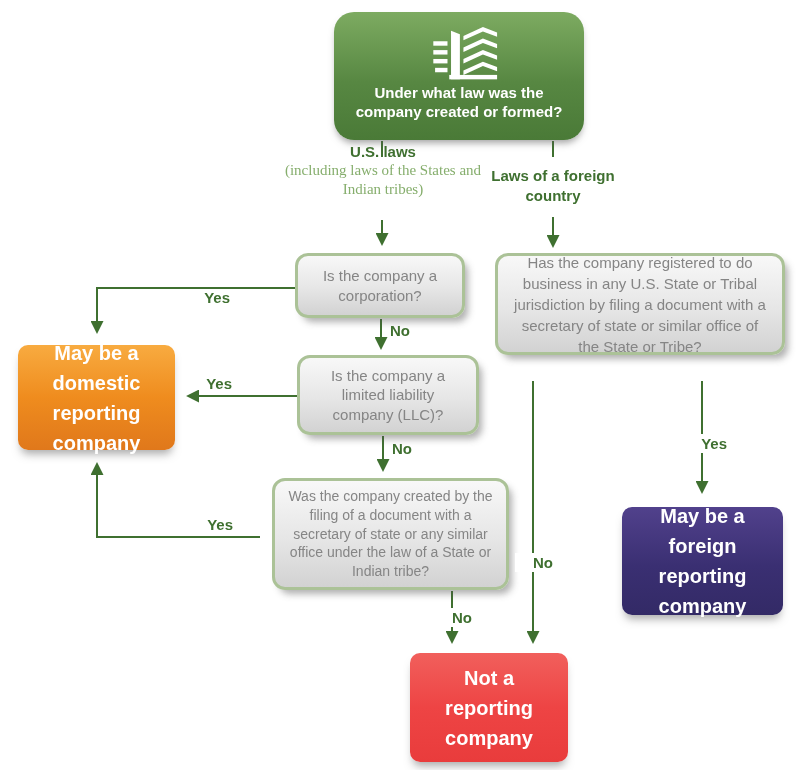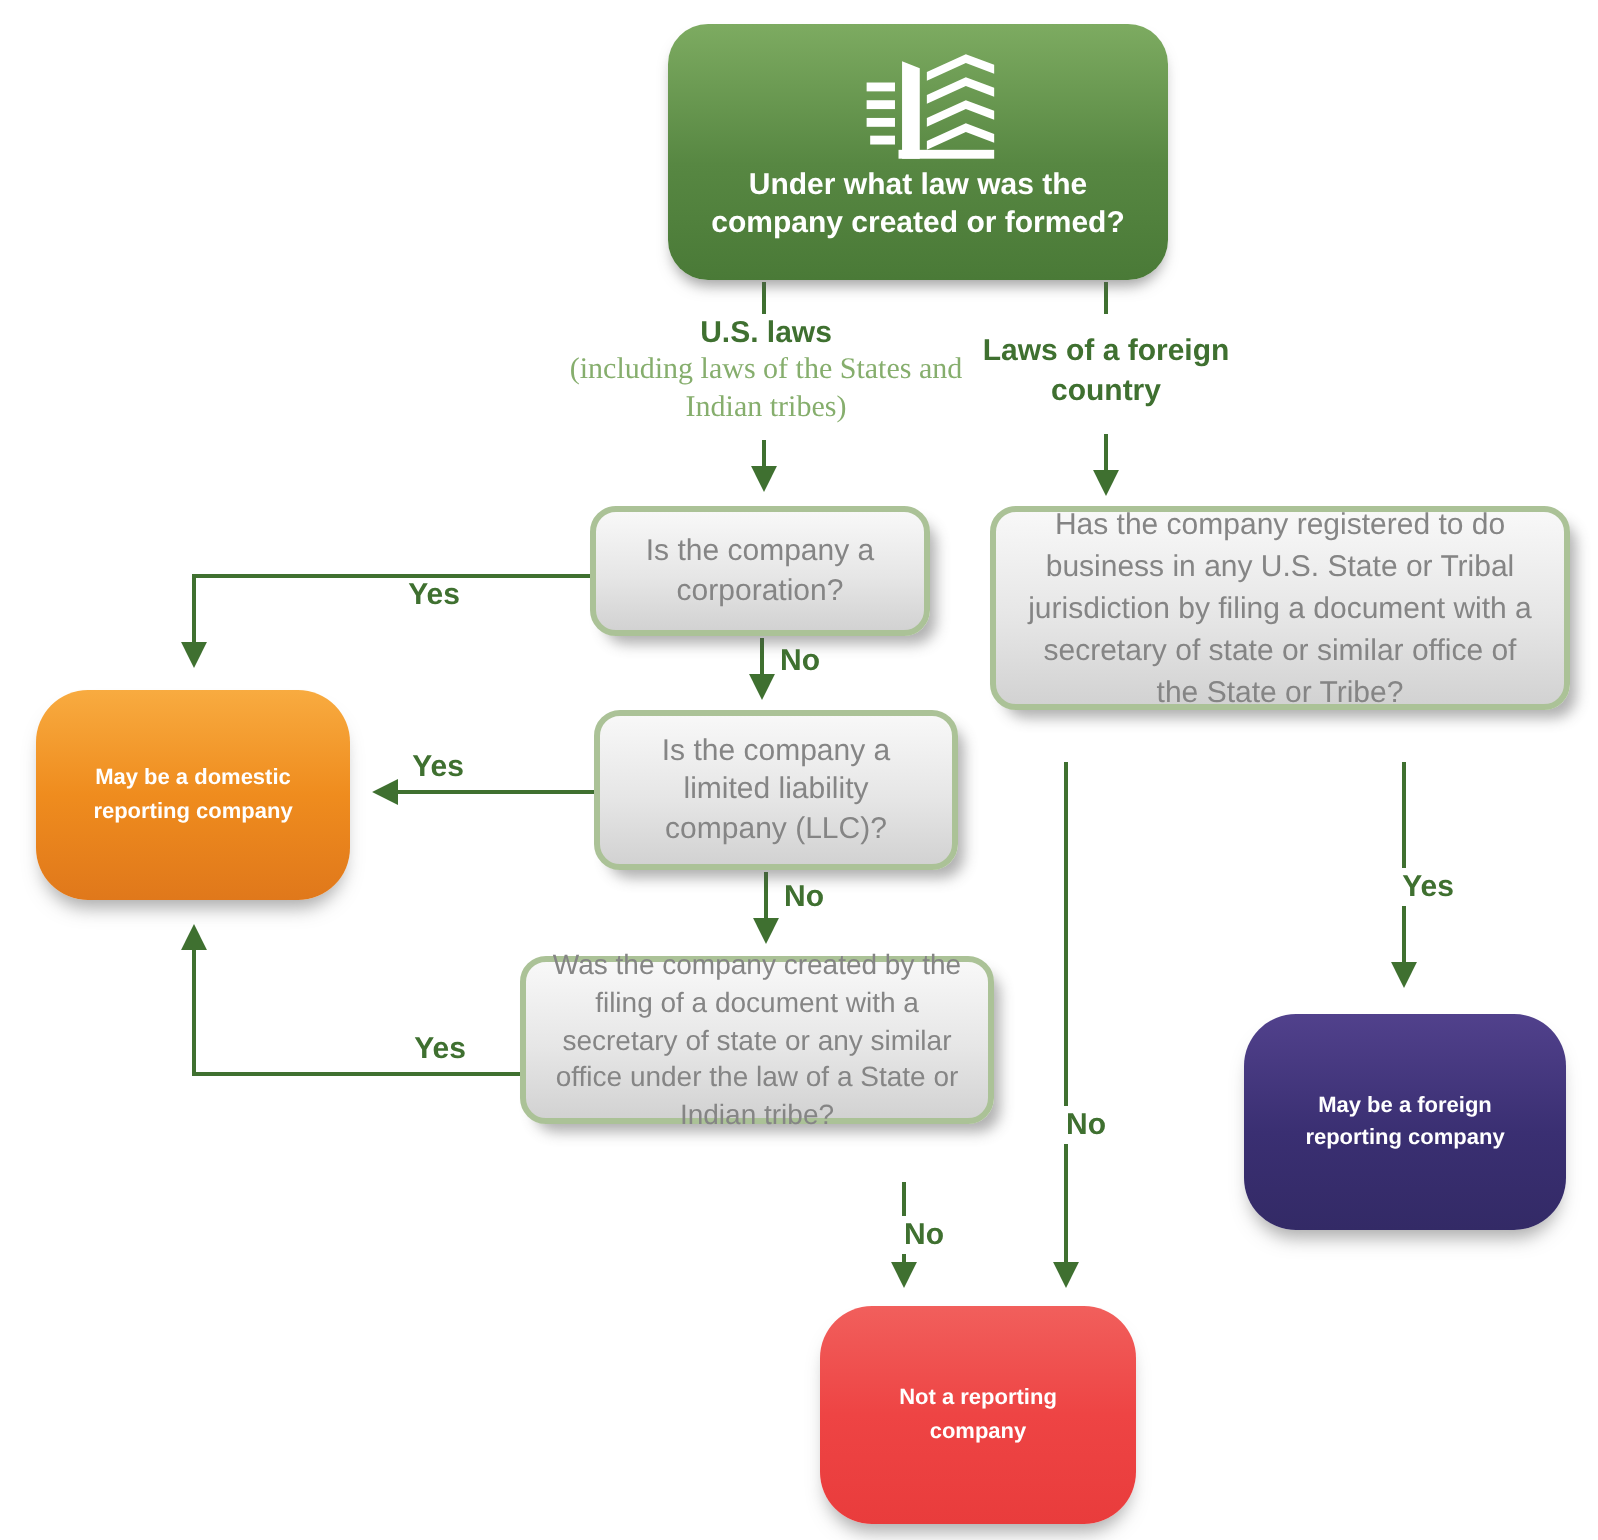--- a/index.html
+++ b/index.html
@@ -27,41 +27,41 @@
   
   .node-q{
     position:absolute;border-radius:13px;border:3px solid #abc297;
     background:linear-gradient(180deg,#f8f8f8 0%,#e6e6e6 55%,#d2d2d2 100%);
     box-shadow:5px 6px 7px -2px rgba(80,80,80,.45);
     display:flex;align-items:center;justify-content:center;
     color:#858585;text-align:center;box-sizing:border-box;
   }
   #q-corporation{left:295px;top:253px;width:170px;height:65px;font-size:15px;line-height:1.3;padding:2px 10px;}
   #q-llc{left:297px;top:355px;width:182px;height:80px;font-size:15px;line-height:1.3;padding:10px 12px;}
-  #q-filing{left:260px;top:478px;width:237px;height:84px;font-size:14px;line-height:1.35;padding:2px 8px;}
+  #q-filing{left:272px;top:478px;width:237px;height:112px;font-size:14px;line-height:1.35;padding:2px 8px;}
   #q-registered{left:495px;top:253px;width:290px;height:102px;font-size:15px;line-height:1.4;padding:2px 12px;}
 
   
   .node-o{
-    position:absolute;border-radius:26px;
+    position:absolute;border-radius:10px;
     display:flex;align-items:center;justify-content:center;
-    color:#ffffff;font-weight:bold;font-size:11px;line-height:1.5;text-align:center;
+    color:#ffffff;font-weight:bold;font-size:20px;line-height:1.5;text-align:center;
     box-shadow:0 7px 9px -3px rgba(90,90,90,.5);
     box-sizing:border-box;
   }
   #o-domestic{left:18px;top:345px;width:157px;height:105px;padding:0 28px;
     background:linear-gradient(180deg,#f8ab40 0%,#ef8c1e 50%,#e0781b 100%);}
   #o-foreign{left:622px;top:507px;width:161px;height:108px;padding:0 30px;
     background:linear-gradient(180deg,#51418c 0%,#3a2f72 55%,#332a66 100%);}
   #o-notreporting{left:410px;top:653px;width:158px;height:109px;padding:0 28px;
     background:linear-gradient(180deg,#f15f5c 0%,#ee4444 50%,#e93c3c 100%);}
 
   
   .branch{position:absolute;text-align:center;color:#3f7030;}
-  #branch-us{left:278px;top:158px;width:210px;font-size:15px;line-height:1.23;}
+  #branch-us{left:278px;top:143px;width:210px;font-size:15px;line-height:1.23;}
   #branch-us .b1{font-weight:bold;color:#3f7030;}
   #branch-us .b2{color:#86ae6d;font-family:Liberation Serif, serif;}
   #branch-foreign{left:488px;top:166px;width:130px;font-size:15px;font-weight:bold;line-height:1.33;}
 
   
   .edge-label{
     position:absolute;color:#3f7030;font-weight:bold;font-size:15px;text-align:right;
   }
   .edge-label.on-line{background:#ffffff;padding:1px 2px;}
   #lbl-corp-yes{left:186px;top:289px;width:44px;}

